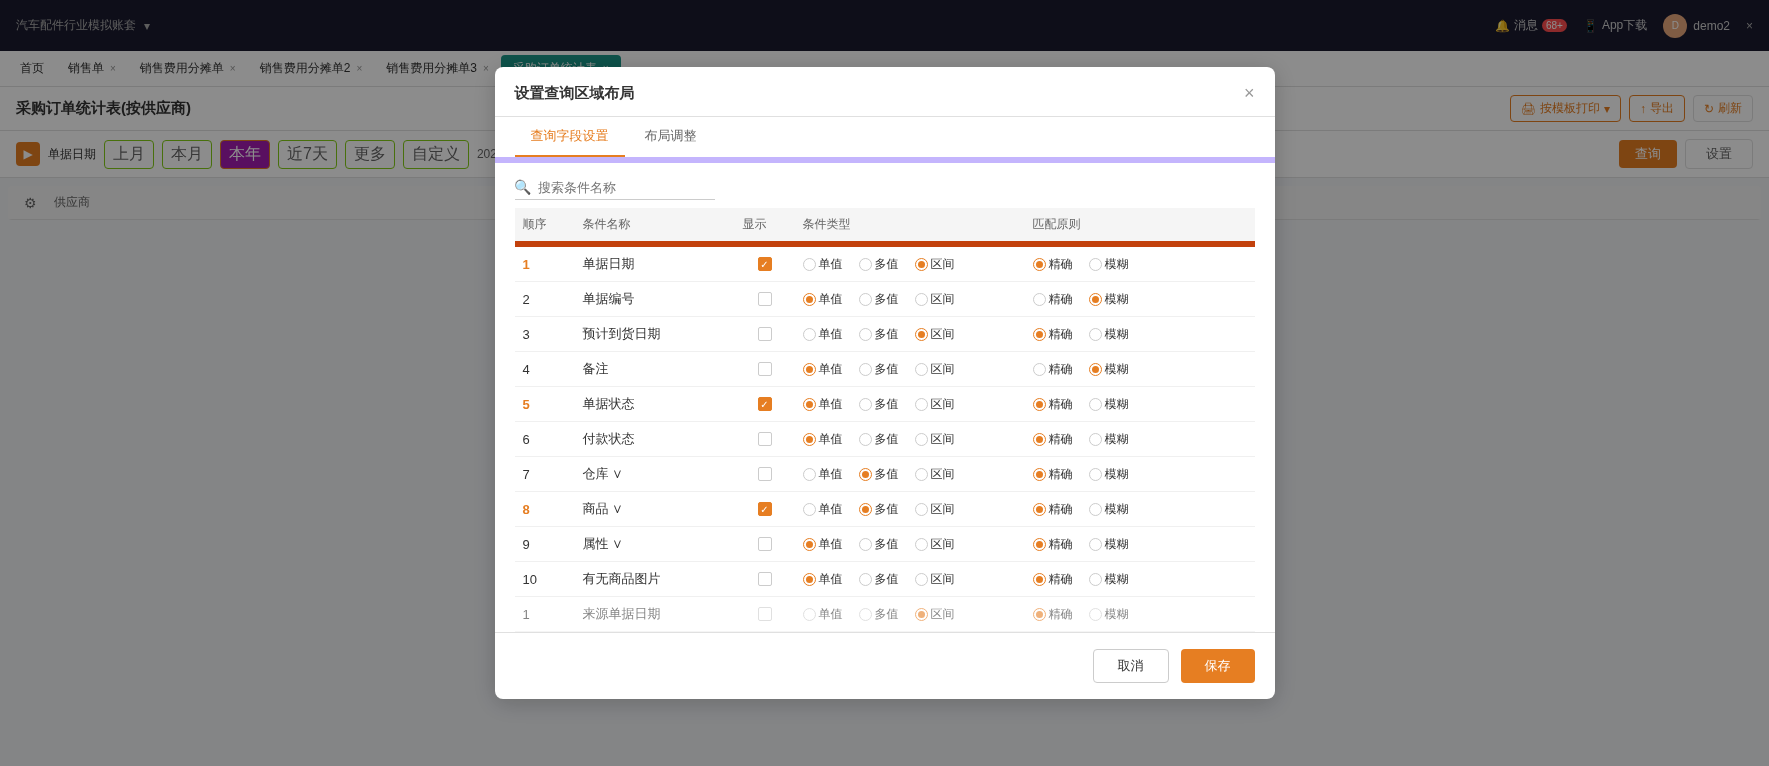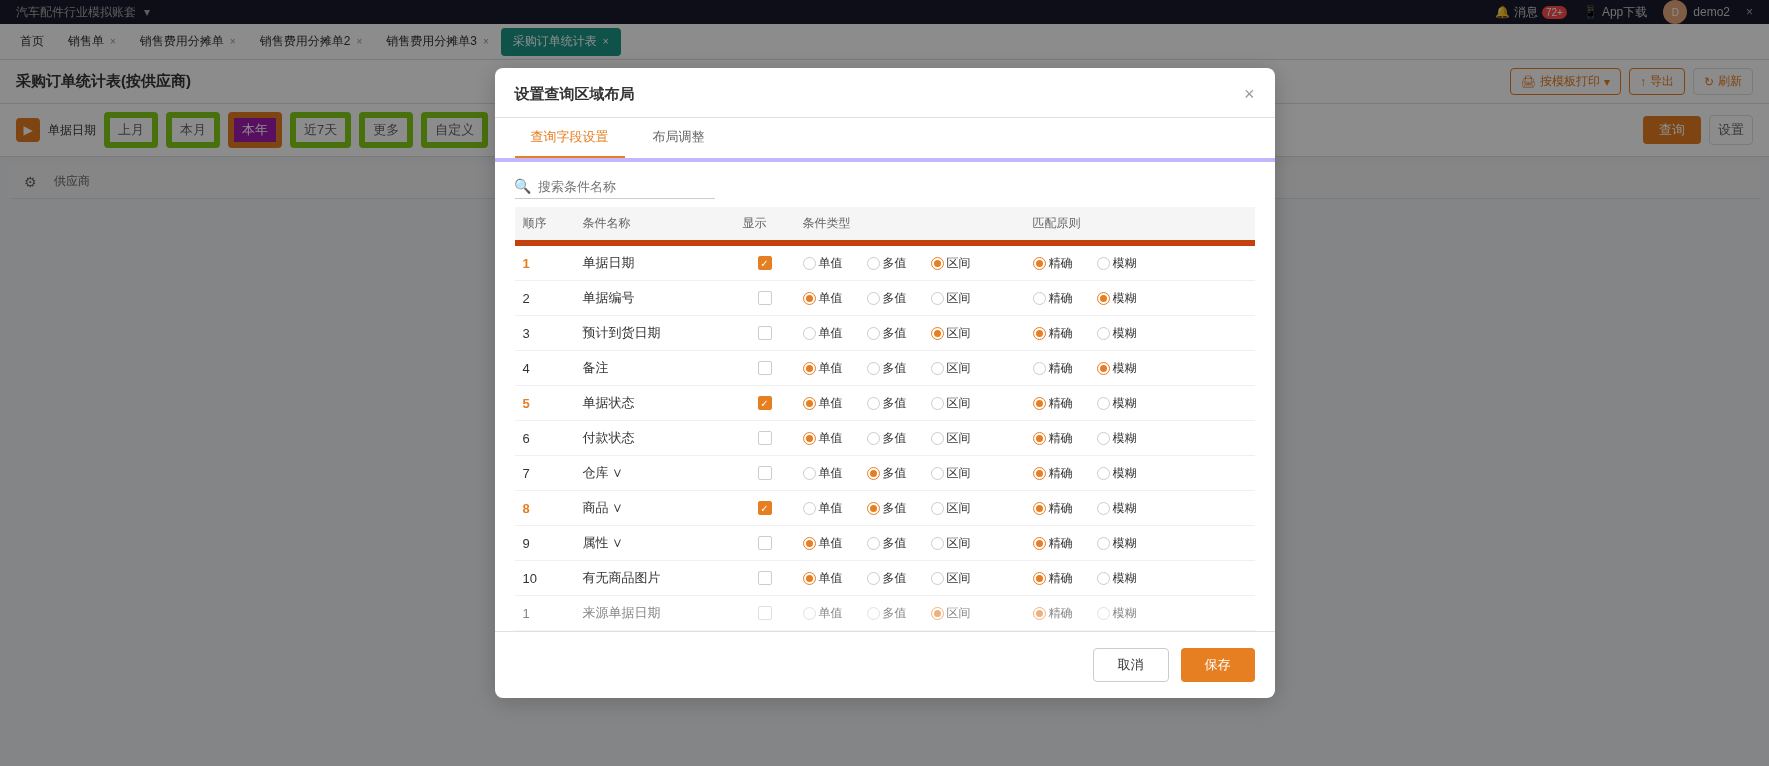--- a/index.html
+++ b/index.html
@@ -1,21 +1,21 @@
 <!DOCTYPE html>
 <html><head>
   <meta charset="utf-8">
   <style>
     * { box-sizing: border-box; margin: 0; padding: 0; }
     body { font-family: 'Microsoft YaHei', Arial, sans-serif; font-size: 13px; background: #f0f2f5; overflow: hidden; }
 
     
     .top-nav {
       background: #1a1a2e;
-      height: 24px;
+      height: 51px;
       display: flex;
       align-items: center;
       justify-content: space-between;
       padding: 0 16px;
       color: #ccc;
     }
     .top-nav-left { font-size: 12px; color: #aaa; display: flex; align-items: center; gap: 8px; }
     .top-nav-right { display: flex; align-items: center; gap: 16px; font-size: 12px; }
     .top-nav-right .msg-btn { display: flex; align-items: center; gap: 4px; cursor: pointer; color: #ccc; }
     .badge { background: #ff4d4f; color: #fff; border-radius: 8px; padding: 1px 4px; font-size: 10px; }
@@ -67,25 +67,25 @@
     
     .filter-bar {
       background: #fff;
       padding: 8px 16px;
       display: flex;
       align-items: center;
       gap: 8px;
       border-bottom: 1px solid #e0e0e0;
     }
     .filter-toggle { width: 24px; height: 24px; background: #e67e22; border-radius: 4px; display: flex; align-items: center; justify-content: center; color: #fff; cursor: pointer; font-size: 12px; }
-    .date-btn { padding: 3px 8px; border-radius: 4px; font-size: 13px; cursor: pointer; border: 6px solid #84cc16; color: #666; background: #fff; }
+    .date-btn { padding: 3px 8px; border-radius: 4px; font-size: 16px; cursor: pointer; border: 1px solid #84cc16; color: #666; background: #fff; }
     .date-btn.active { background: #e67e22; color: #fff; border-color: #e67e22; }
     .date-range { font-size: 12px; color: #666; }
     .btn-query { background: #e67e22; color: #fff; border: none; padding: 5px 16px; border-radius: 4px; cursor: pointer; font-size: 13px; margin-left: auto; text-align: right; }
-    .btn-settings { background: #fff; color: #666; border: 1px solid #e0e0e0; padding: 5px 8px; border-radius: 4px; cursor: pointer; font-size: 13px; }
+    .btn-settings { background: #fff; color: #666; border: 1px solid #e0e0e0; padding: 5px 20px; border-radius: 4px; cursor: pointer; font-size: 13px; }
 
     
     .table-area {
       background: #fff;
       margin: 8px;
       border-radius: 4px;
       overflow: hidden;
     }
     .table-header-row {
       display: flex;
@@ -123,23 +123,23 @@
       align-items: center;
       justify-content: space-between;
       border-bottom: 1px solid #e0e0e0;
     }
     .dialog-title { font-size: 15px; font-weight: bold; color: #333; }
     .dialog-close { cursor: pointer; color: #999; font-size: 18px; }
 
     
     .dialog-tabs {
       display: flex;
-      gap: 12px;
+      gap: 4px;
       padding: 0 20px;
-      border-bottom: 4px solid #c4b5fd;
+      border-bottom: 6px solid #c4b5fd;
     }
     .dialog-tab {
       padding: 10px 16px;
       font-size: 13px;
       color: #666;
       cursor: pointer;
       border-bottom: 2px solid transparent;
     }
     .dialog-tab.active {
       color: #e67e22;
@@ -225,21 +225,21 @@
     }
     .custom-checkbox.checked::after {
       content: '✓';
       color: #fff;
       font-size: 10px;
     }
 
     
     .radio-group {
       display: flex;
-      gap: 24px;
+      gap: 16px;
       align-items: center;
     }
     .radio-item {
       display: flex;
       align-items: center;
       gap: 3px;
       font-size: 12px;
       color: #333;
     }
     .radio-dot {
@@ -299,21 +299,21 @@
 
 <div class="top-nav">
   <div class="top-nav-left">
     <span>汽车配件行业模拟账套</span>
     <span style="cursor:pointer;">▾</span>
   </div>
   <div class="top-nav-right">
     <div class="msg-btn">
       <span>🔔</span>
       <span>消息</span>
-      <span class="badge">72+</span>
+      <span class="badge">68+</span>
     </div>
     <div class="msg-btn">
       <span>📱</span>
       <span>App下载</span>
     </div>
     <div style="display:flex;align-items:center;gap:6px;">
       <div class="avatar">D</div>
       <span>demo2</span>
     </div>
     <span style="cursor:pointer;color:#aaa;">×</span>

